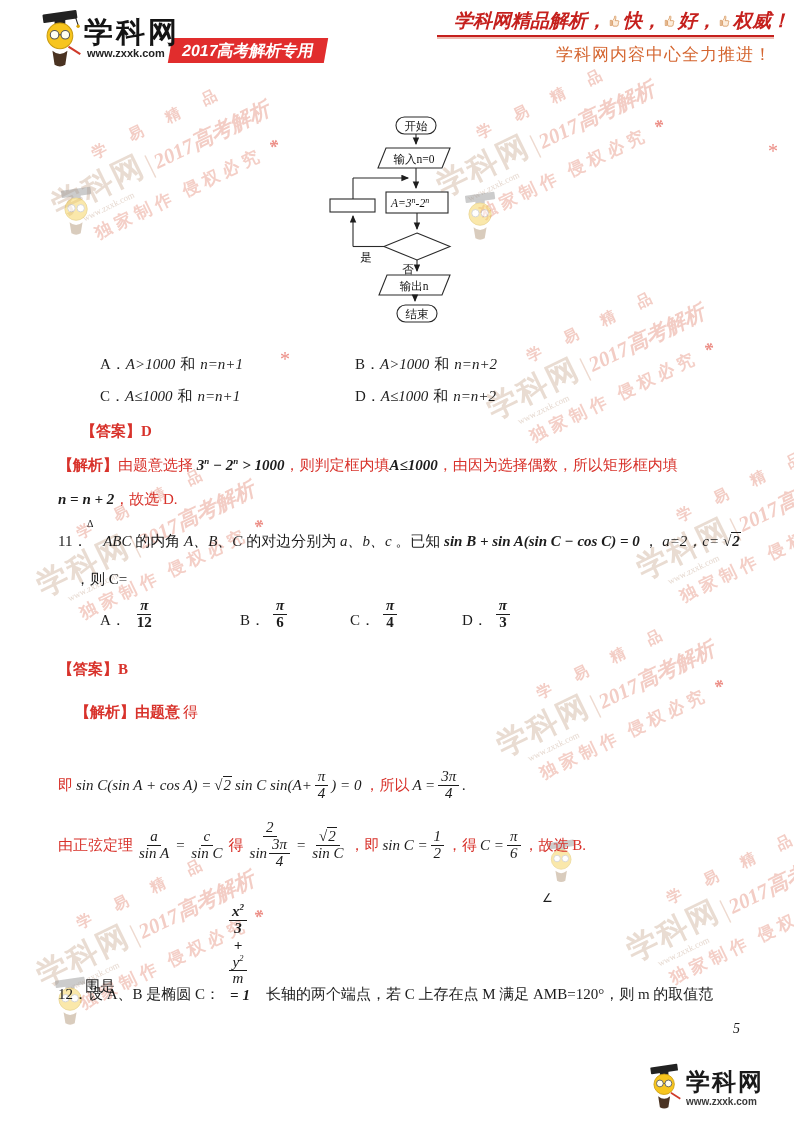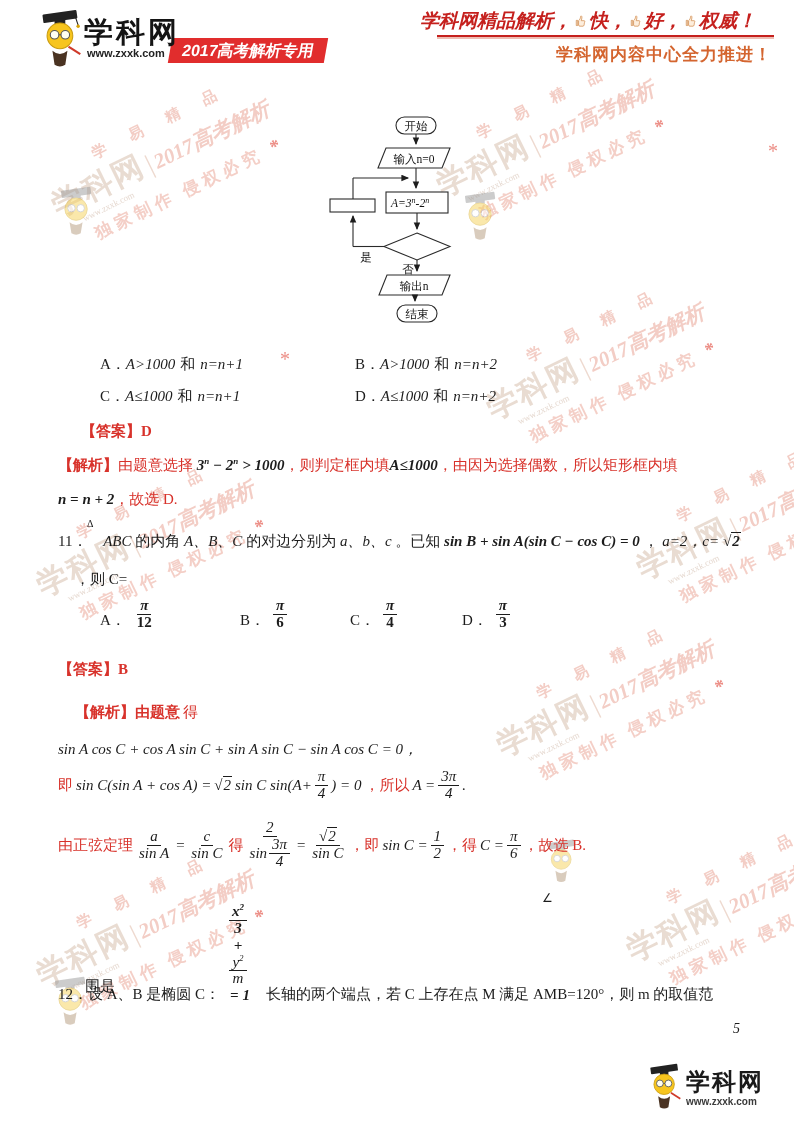--- a/index.html
+++ b/index.html
@@ -16,23 +16,23 @@
   .frac .num{padding:0 3px;border-bottom:1px solid currentColor;text-align:center;}
   .frac .den{padding:0 3px;text-align:center;}
   .bold{font-weight:bold;}
   .over{border-top:1px solid currentColor;padding:0 1px;}
   .flexline{display:flex;align-items:center;white-space:nowrap;font-size:15px;color:#1c1c1c;}
   .flexline>*{margin-right:3px;}
   
   .site-name{position:absolute;left:84px;top:13px;font-size:29px;font-weight:bold;color:#141414;letter-spacing:3px;font-family:"Liberation Sans",sans-serif;z-index:5;}
   .site-url{position:absolute;left:87px;top:47px;font-size:11px;font-weight:bold;color:#222;font-family:"Liberation Sans",sans-serif;z-index:5;}
   .banner{position:absolute;left:170px;top:38px;width:156px;height:25px;background:#e12d2d;transform:skewX(-10deg);color:#fff;font-weight:bold;font-size:16px;text-align:center;line-height:25px;font-family:"Liberation Sans",sans-serif;z-index:4;}
-  .slogan1{position:absolute;left:420px;top:8px;width:336px;display:flex;align-items:center;font-size:19px;font-weight:bold;font-style:italic;color:#c5201d;white-space:nowrap;z-index:5;}
+  .slogan1{position:absolute;left:454px;top:8px;width:336px;display:flex;align-items:center;font-size:19px;font-weight:bold;font-style:italic;color:#c5201d;white-space:nowrap;z-index:5;}
   .slogan-underline{position:absolute;left:437px;top:35px;width:337px;height:2px;background:#c5201d;border-bottom:2px solid #eebdb3;z-index:5;}
-  .slogan2{position:absolute;left:440px;top:43px;width:332px;text-align:right;font-size:17px;color:#d4652f;letter-spacing:1px;font-family:"Liberation Sans",sans-serif;z-index:5;font-weight:bold;}
+  .slogan2{position:absolute;left:440px;top:43px;width:332px;text-align:right;font-size:17px;color:#d4652f;letter-spacing:1px;font-family:"Liberation Sans",sans-serif;z-index:5;}
   .thumb{margin:0 2px;}
   
   .opt{position:absolute;font-size:15px;color:#1c1c1c;white-space:nowrap;}
   .opt .mid{margin:0 5px;}
   .ansline{position:absolute;font-size:15px;font-weight:bold;}
   .fopt{position:absolute;display:flex;align-items:flex-end;font-size:15px;color:#1c1c1c;}
   .fopt .flabel{margin-right:8px;padding-bottom:1px;}
   .fopt .frac{font-weight:bold;}
   .para{position:absolute;font-size:15px;line-height:1.45;color:#1c1c1c;}
   .nowrap{white-space:nowrap;}
@@ -343,23 +343,20 @@
 
   <div class="ansline content" style="left:58px;top:660px;">
     <span class="red">【答案】</span><span class="red serif">B</span>
   </div>
 
   <div class="flexline content abs" style="left:75px;top:703px;">
     <span class="red bold">【解析】由题意</span>
     <span class="red">得</span>
   </div>
 
-  <div class="flexline content abs" style="left:58px;top:740px;">
-    <span class="math">sin A cos C + cos A sin C + sin A sin C − sin A cos C = 0，</span>
-  </div>
 
   <div class="flexline content abs" style="left:58px;top:766px;height:38px;">
     <span class="red">即</span>
     <span class="math">sin C(sin A + cos A) =</span>
     <span class="math"><span>√</span><span class="over">2</span></span>
     <span class="math">sin C sin(A+</span>
     <span class="frac math">
         <span class="num">π</span>
         <span class="den">4</span>
       </span>

